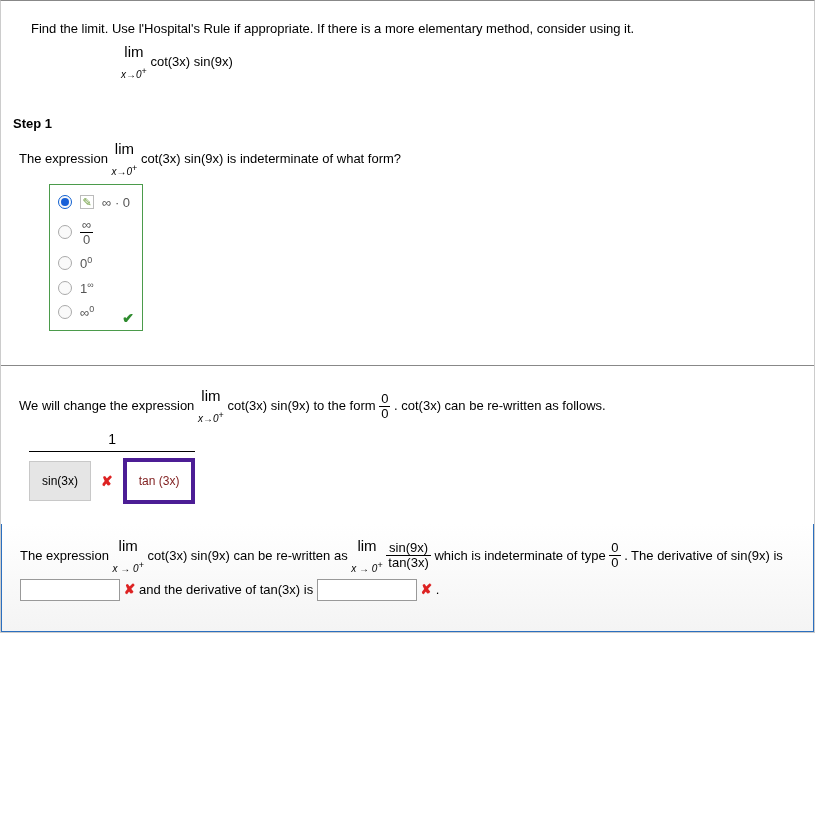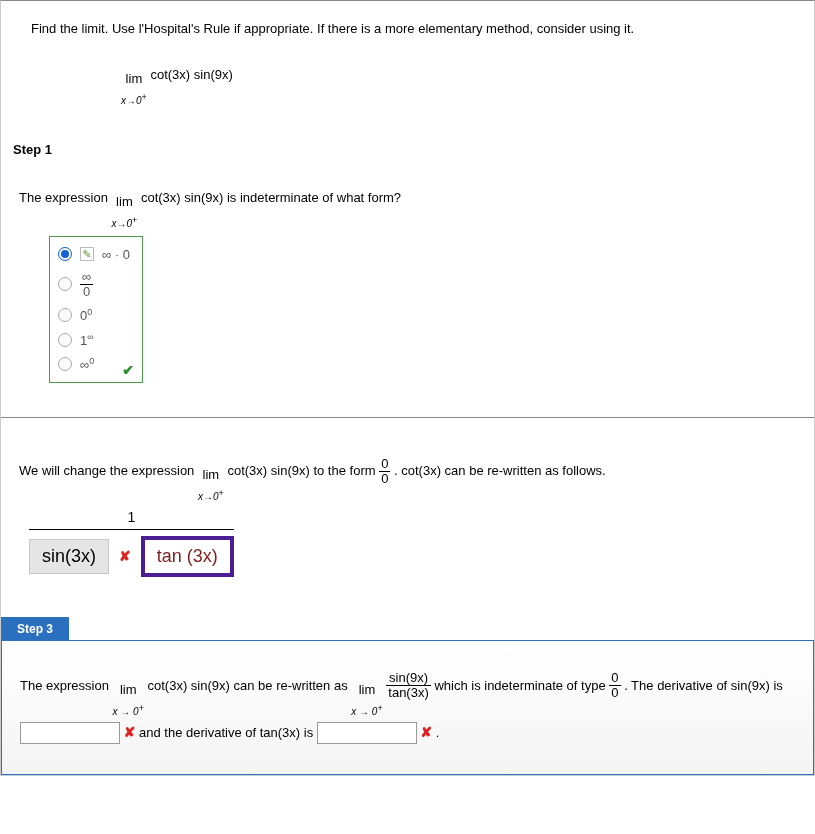--- a/index.html
+++ b/index.html
@@ -30,21 +30,21 @@
   }
   .step-body {
     padding: 4px 18px 20px 18px;
   }
   hr.sep {
     border: none;
     border-top: 1px solid #888;
     margin: 14px 0 18px 0;
   }
   .lim { display:inline-block; text-align:center; vertical-align:middle; line-height:1; }
-  .lim .top { display:block; font-size:13px;margin-top:28px; }
+  .lim .top { display:block; font-size:15px; }
   .lim .bot { display:block; font-size:10px; margin-top:8px; }
   .ital { font-style: italic; }
   .frac { display:inline-block; text-align:center; vertical-align:middle; line-height:1.1; }
   .frac .num { display:block; padding:0 2px; }
   .frac .den { display:block; border-top:1px solid #000; padding:0 2px; }
 
   
   .choice-box {
     border: 1px solid #4b9b4b;
     display: inline-block;
@@ -93,22 +93,22 @@
   }
   .bigfrac .bnum { display:block; padding:0 4px 4px 4px; font-size:14px; }
   .bigfrac .bden {
     display:flex; align-items:center; justify-content:center;
     gap:10px;
     border-top:1px solid #000;
     padding-top:6px;
   }
   .answer-box {
     display:inline-block;
-    padding:6px 12px;
-    font-size:18px;
+    padding:12px 12px;
+    font-size:12px;
     vertical-align:middle;
   }
   .wrong-box { background:#e5e5e5; border:1px solid #c8c8c8; }
   .correct-box { border:4px solid #4c1d95; background:#fff; color:#7f1d1d; }
   .xmark { color:#d22; font-weight:bold; font-size:14px; }
 
   
   .step3-bar {
     display:flex;
     margin-top:20px;
@@ -221,24 +221,20 @@
     <div class="bigfrac">
       <span class="bnum">1</span>
       <span class="bden">
         <span class="answer-box wrong-box">sin(3x)</span>
         <span class="xmark">✘</span>
         <span class="answer-box correct-box">tan (3x)</span>
       </span>
     </div>
   </div>
 
-  <div class="step3-bar">
-    <div class="step3-tab">Step 3</div>
-    <div class="step3-line"></div>
-  </div>
   <div class="step3-body">
     <span>The expression  </span>
     <span class="lim">
       <span class="top">lim</span>
       <span class="bot"><span class="ital">x → 0</span><sup>+</sup></span>
     </span>
     <span> cot(3x) sin(9x)</span>
     <span> can be re-written as  </span>
     <span class="lim">
       <span class="top">lim</span>

